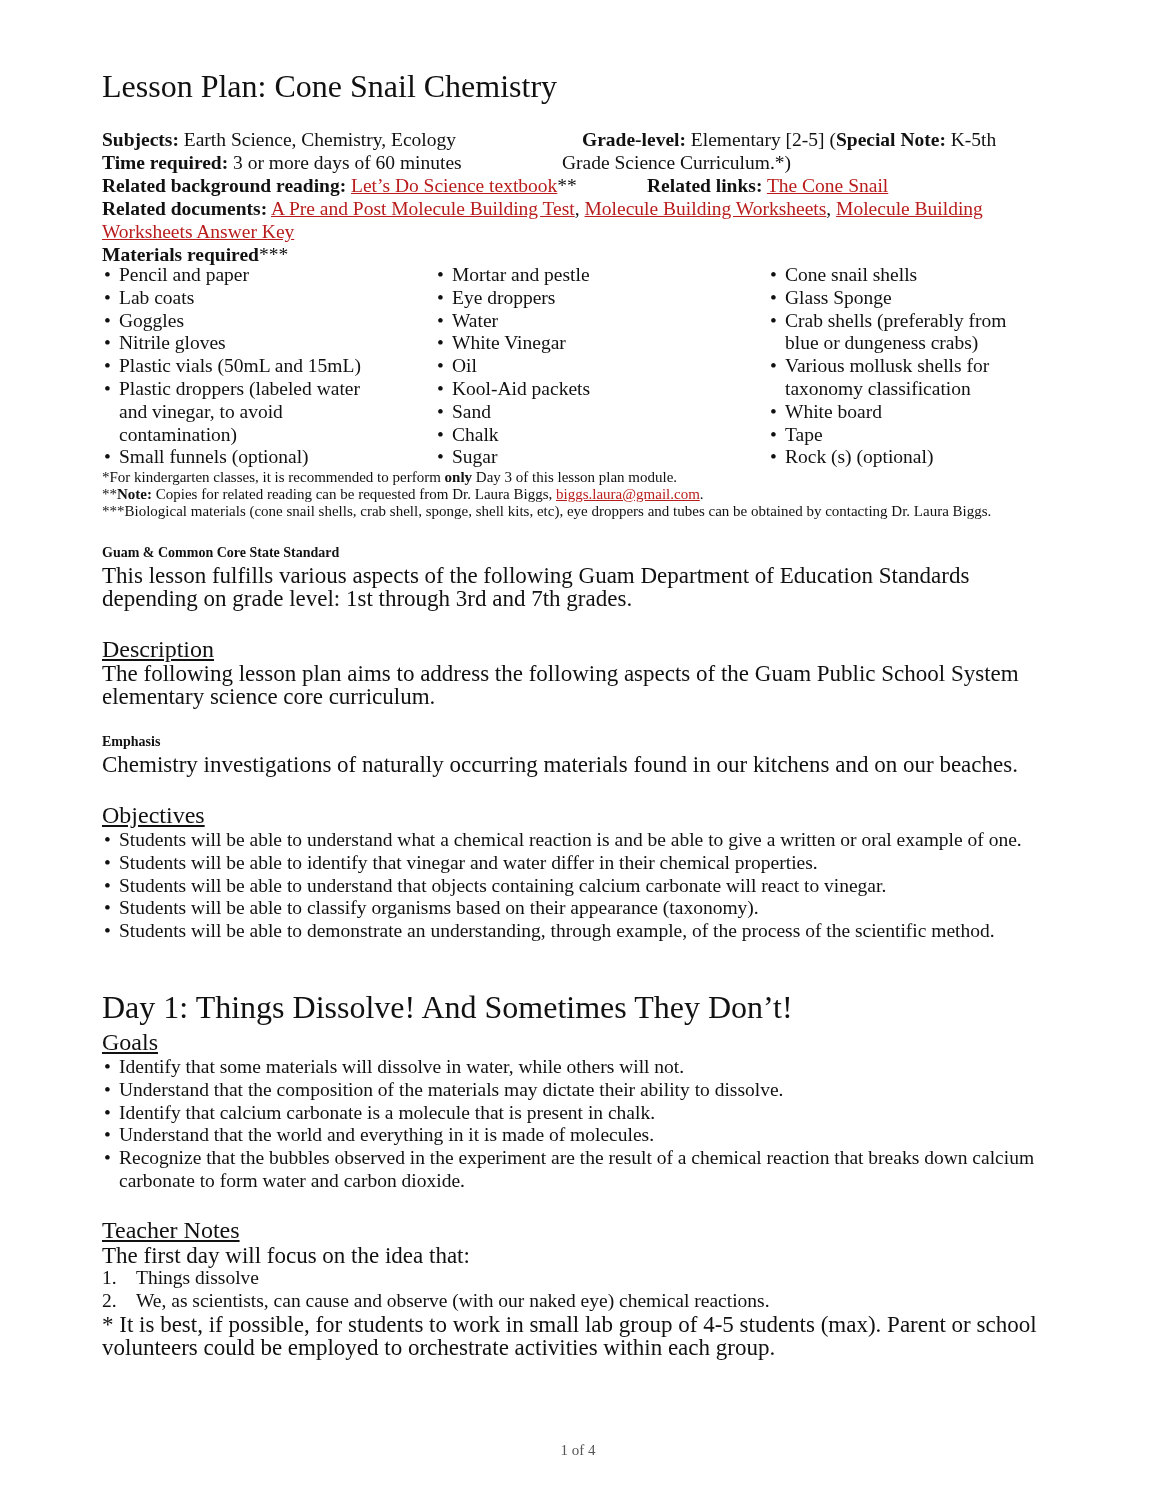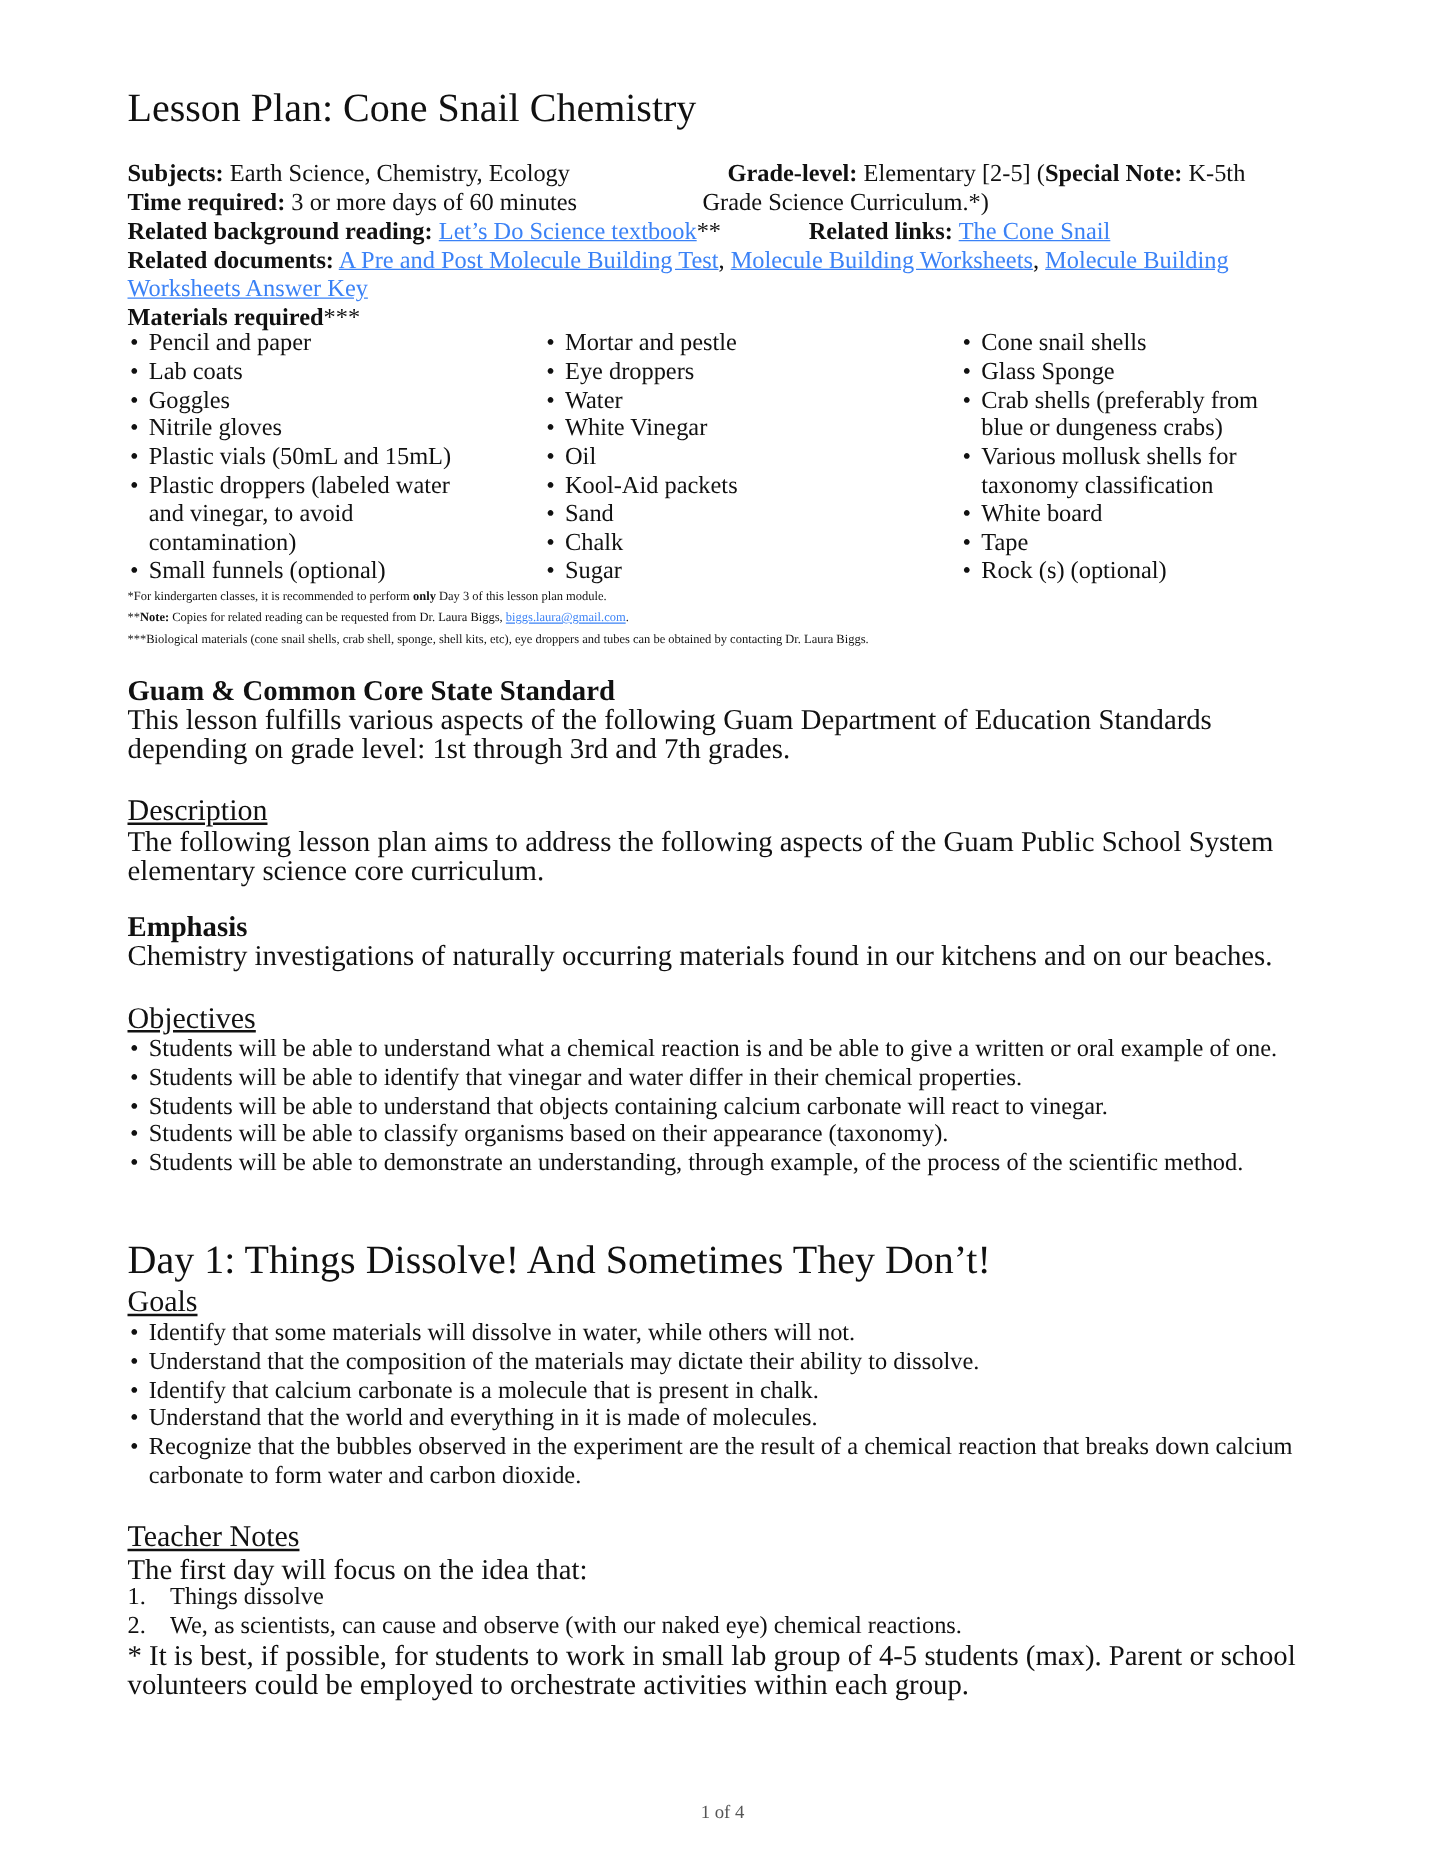--- a/index.html
+++ b/index.html
@@ -1,31 +1,31 @@
 <!DOCTYPE html>
 <html><head>
 <meta charset="utf-8">
 <style>
   html, body { margin: 0; padding: 0; background: #ffffff; }
   body {
     width: 1156px; height: 1496px; position: relative; overflow: hidden;
     font-family: "Liberation Serif", "DejaVu Serif", serif;
     color: #111111;
   }
-  a, .link { color: #3b82f6; text-decoration: underline; cursor: pointer; }
+  a, .link { color: #b91c1c; text-decoration: underline; cursor: pointer; }
   .title { position: absolute; left: 102px; top: 66px; font-size: 32px; line-height: 40px; margin: 0; font-weight: normal; }
   .meta { position: absolute; left: 102px; width: 960px; font-size: 19.5px; line-height: 23px; }
   .meta b { font-weight: bold; }
   .row { position: absolute; left: 0; white-space: nowrap; }
   .mat-col { position: absolute; top: 264px; font-size: 19.5px; line-height: 22.8px; }
   .mat-col ul { list-style: none; margin: 0; padding: 0; }
   .mat-col li { position: relative; padding-left: 17px; }
   .mat-col li::before { content: "•"; position: absolute; left: 2px; top: 0; }
-  .foot { position: absolute; left: 102px; font-size: 10px; line-height: 17px; white-space: nowrap; }
-  .sec-bold { position: absolute; left: 102px; font-size: 23px; font-weight: bold; line-height: 23px; }
+  .foot { position: absolute; left: 102px; font-size: 15px; line-height: 17px; white-space: nowrap; }
+  .sec-bold { position: absolute; left: 102px; font-size: 14px; font-weight: bold; line-height: 23px; }
   .para { position: absolute; left: 102px; width: 960px; font-size: 23px; line-height: 23px; }
   .h2u { position: absolute; left: 102px; font-size: 24px; line-height: 28px; text-decoration: underline; font-weight: normal; margin: 0; }
   .blist { position: absolute; left: 102px; width: 960px; font-size: 19.5px; line-height: 22.8px; list-style: none; margin: 0; padding: 0; }
   .blist li { position: relative; padding-left: 17px; }
   .blist li::before { content: "•"; position: absolute; left: 2px; top: 0; }
   .h1 { position: absolute; left: 102px; top: 987px; font-size: 32px; line-height: 40px; margin: 0; font-weight: normal; }
   .olist { position: absolute; left: 102px; font-size: 19.5px; line-height: 22.8px; list-style: none; margin: 0; padding: 0; }
   .olist li { position: relative; padding-left: 34px; }
   .olist .num { position: absolute; left: 0; top: 0; }
   .pagenum { position: absolute; left: 0; width: 1156px; top: 1442px; text-align: center; font-size: 15px; color: #555555; }

